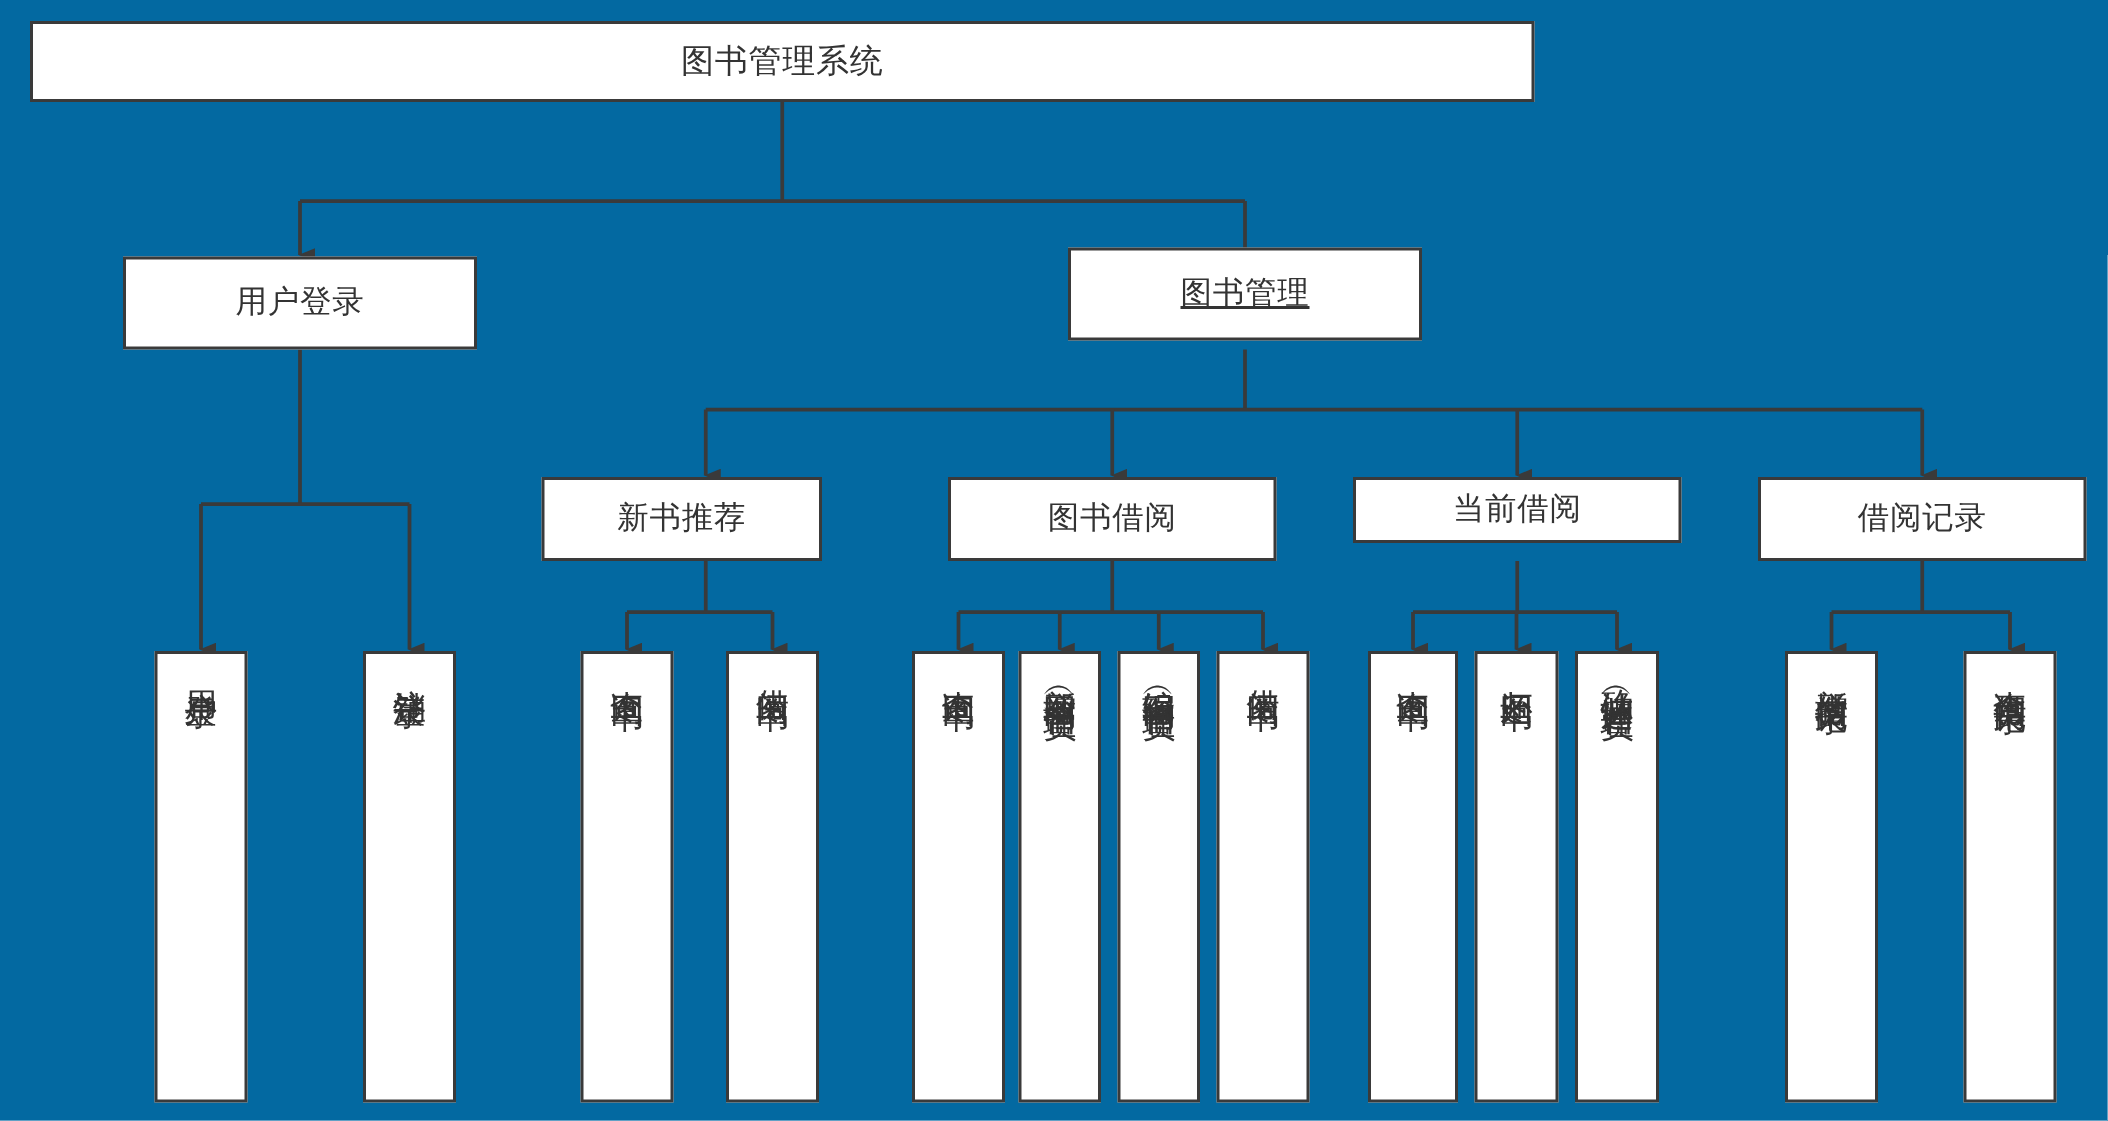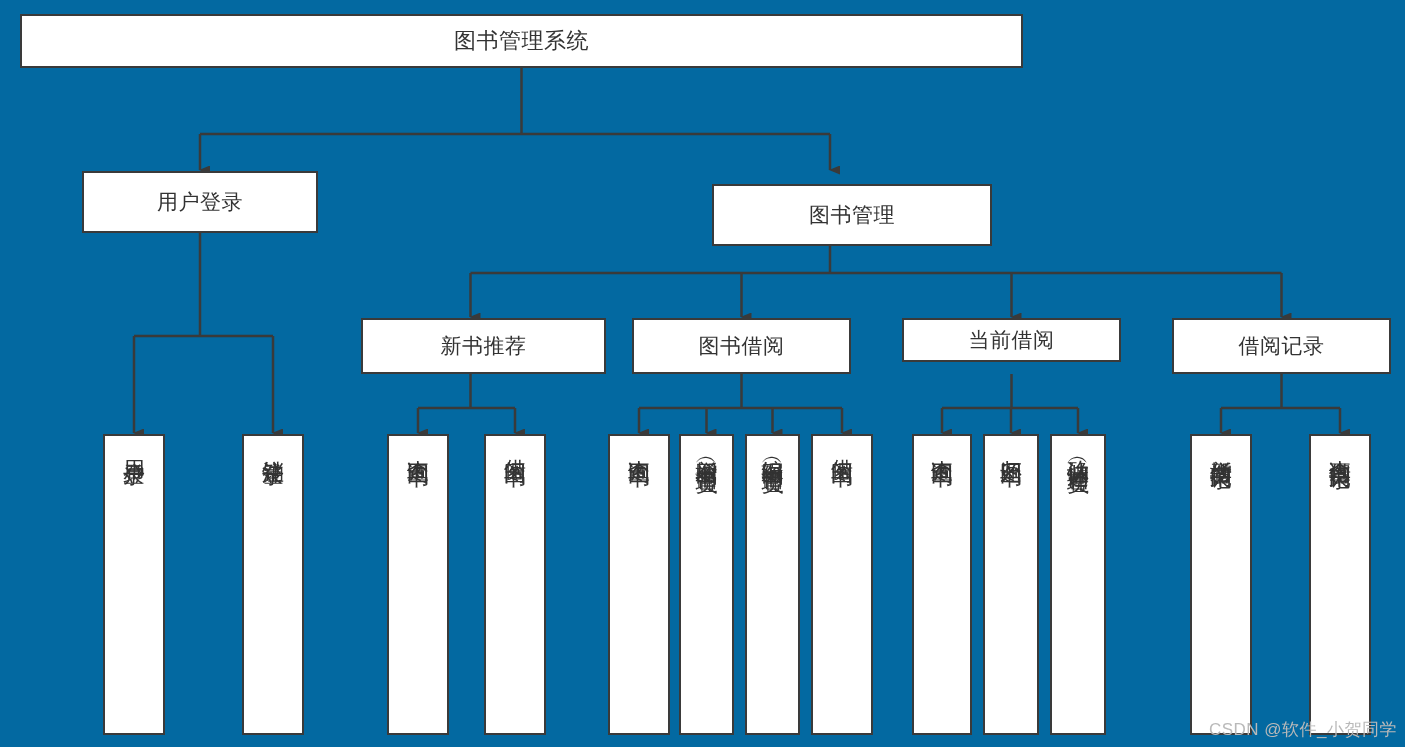--- a/index.html
+++ b/index.html
@@ -119,24 +119,24 @@
       </g>
   </svg>
 
   <div id="node-layer">
       <div class="node-box horiz node-root" style="left: 20px; top: 14px; width: 1003px; height: 54px;">
         <span class="node-label">图书管理系统</span>
       </div>
       <div class="node-box horiz" style="left: 82px; top: 171px; width: 236px; height: 62px;">
         <span class="node-label">用户登录</span>
       </div>
-      <div class="node-box horiz" style="left: 712px; top: 184px; width: 280px; height: 62px;">
+      <div class="node-box horiz" style="left: 712px; top: 165px; width: 236px; height: 62px; text-decoration: underline;">
         <span class="node-label">图书管理</span>
       </div>
-      <div class="node-box horiz" style="left: 361px; top: 318px; width: 245px; height: 56px;">
+      <div class="node-box horiz" style="left: 361px; top: 318px; width: 187px; height: 56px;">
         <span class="node-label">新书推荐</span>
       </div>
       <div class="node-box horiz" style="left: 632px; top: 318px; width: 219px; height: 56px;">
         <span class="node-label">图书借阅</span>
       </div>
       <div class="node-box horiz" style="left: 902px; top: 318px; width: 219px; height: 44px;">
         <span class="node-label">当前借阅</span>
       </div>
       <div class="node-box horiz" style="left: 1172px; top: 318px; width: 219px; height: 56px;">
         <span class="node-label">借阅记录</span>
@@ -175,14 +175,13 @@
         <span class="node-label">确认归还（管理员）</span>
       </div>
       <div class="node-box vert" style="left: 1190px; top: 434px; width: 62px; height: 301px;">
         <span class="node-label">新增借阅记录</span>
       </div>
       <div class="node-box vert" style="left: 1309px; top: 434px; width: 62px; height: 301px;">
         <span class="node-label">查询借阅记录</span>
       </div>
     </div>
 
-  <div class="watermark">CSDN @软件_小贺同学</div>
 </div>
 
 </body></html>

